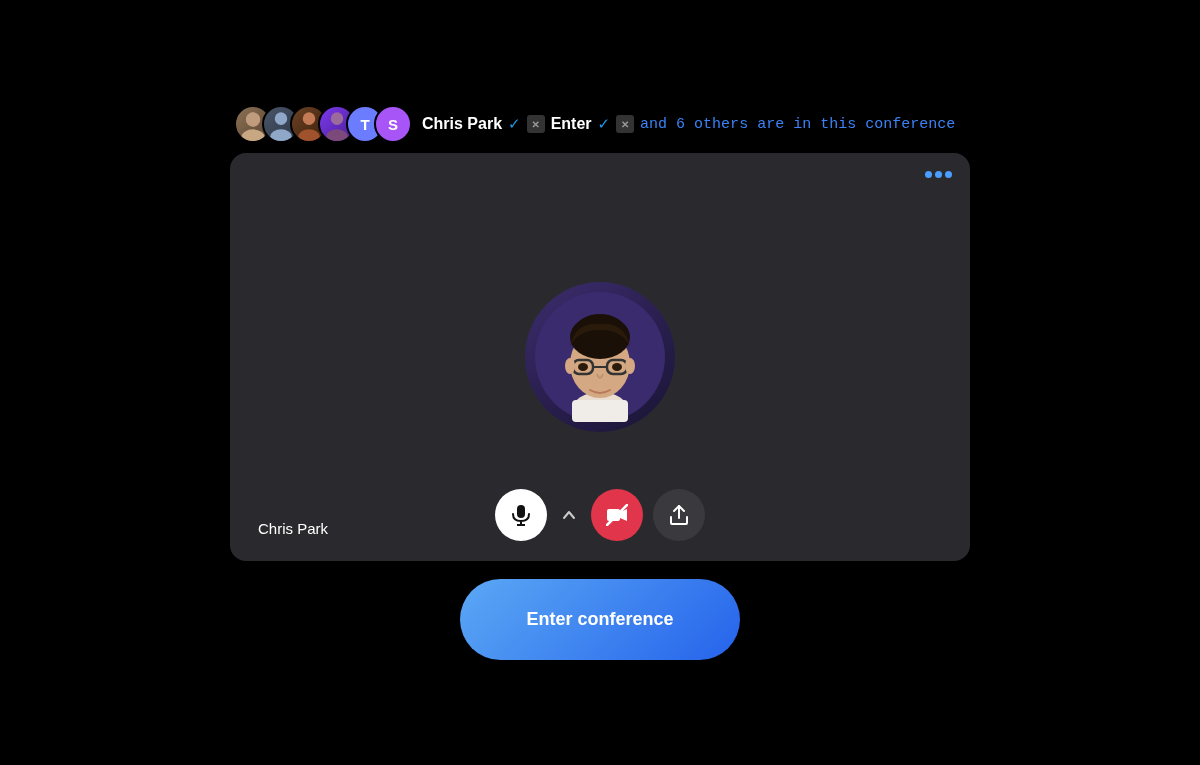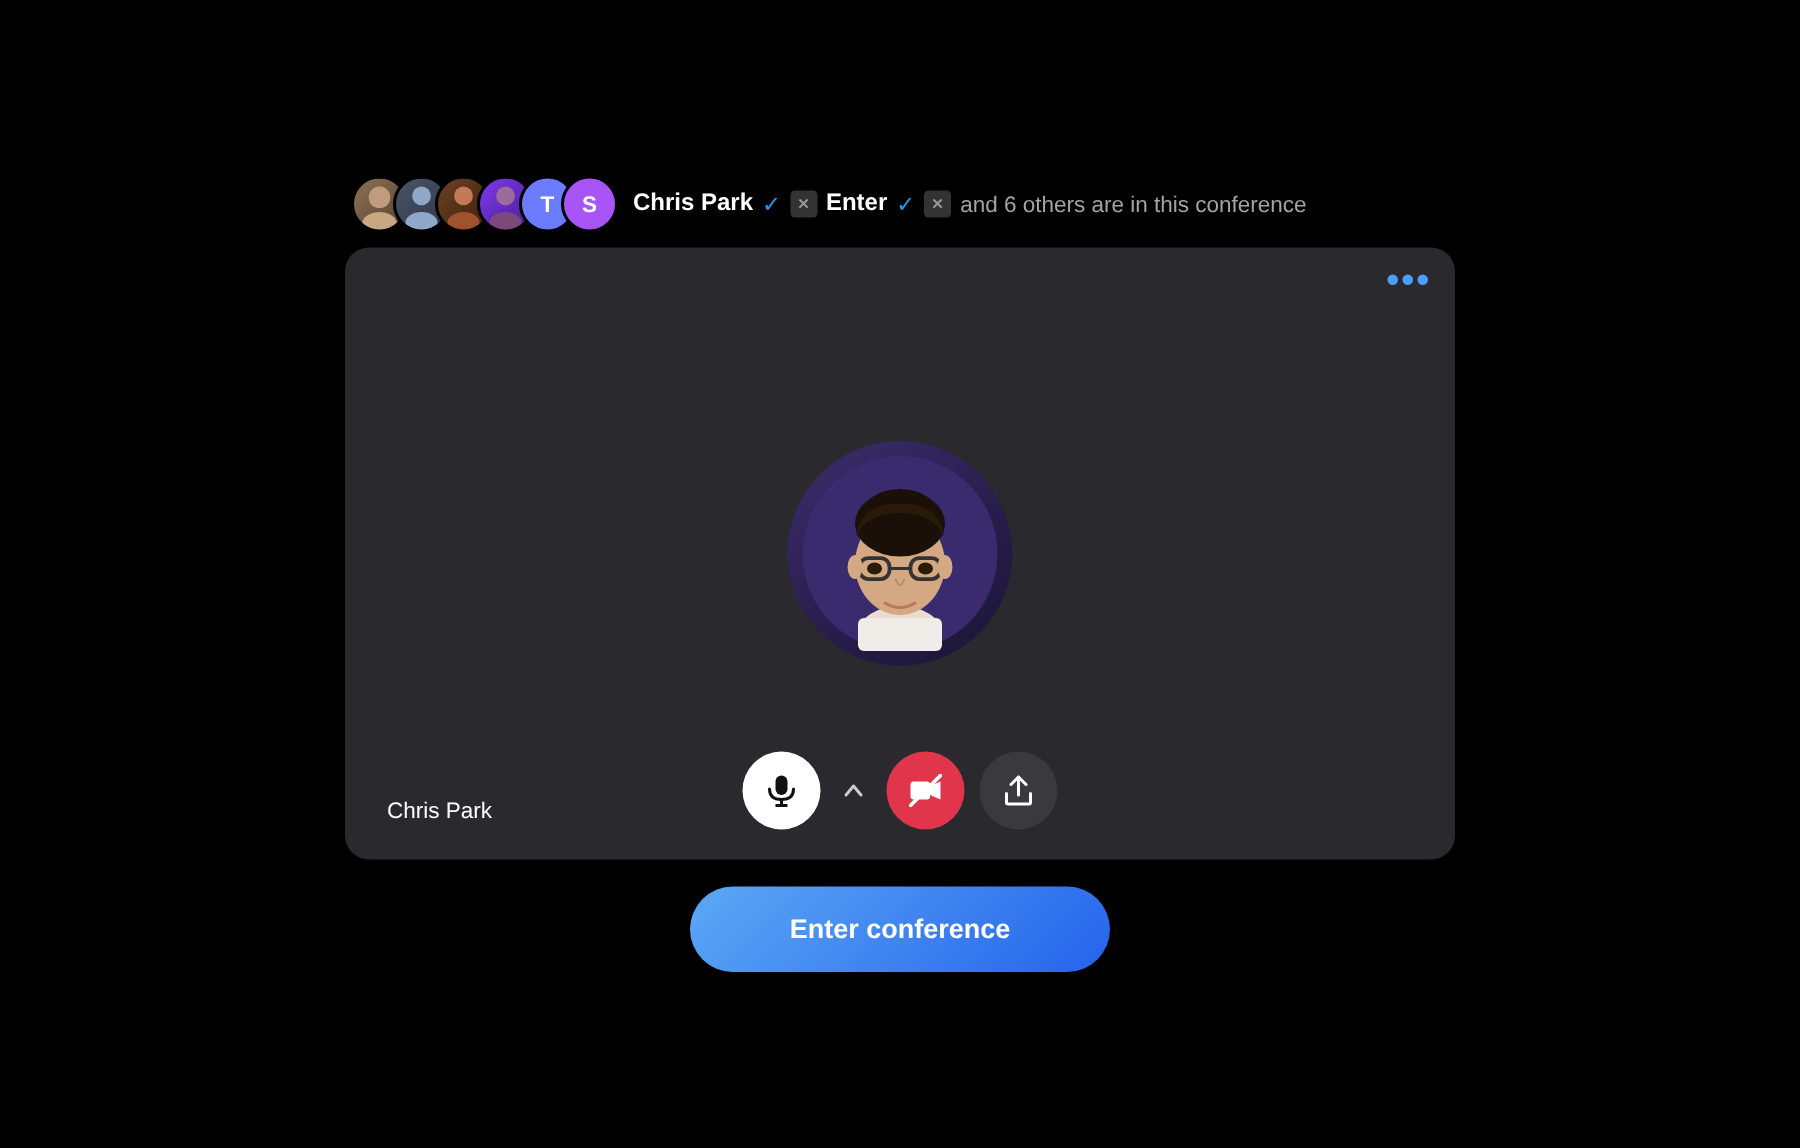--- a/index.html
+++ b/index.html
@@ -104,22 +104,23 @@
       height: 18px;
       background: #333;
       border-radius: 3px;
       color: #999;
       font-size: 10px;
       font-weight: 700;
       cursor: pointer;
     }
 
     .participants-rest {
-      color: #a3a3a3;
+      color: #3b82f6;
       font-size: 15px;
+      font-family: Liberation Mono, monospace;
     }
 
     
     .video-panel {
       width: 740px;
       height: 408px;
       background: #2a2a2e;
       border-radius: 16px;
       position: relative;
       display: flex;
@@ -218,21 +219,21 @@
       color: #fff;
     }
 
     
     .enter-btn {
       margin-top: 18px;
       background: linear-gradient(90deg, #3b9eff, #2563eb, #1d4ed8);
       color: #fff;
       border: none;
       border-radius: 50px;
-      padding: 18px 60px;
+      padding: 30px 60px;
       font-size: 18px;
       font-weight: 700;
       cursor: pointer;
       width: 280px;
       background: #3b8ef0;
       background: linear-gradient(135deg, #5ba8f5, #2563eb);
     }
   </style>
 </head>
 <body>

